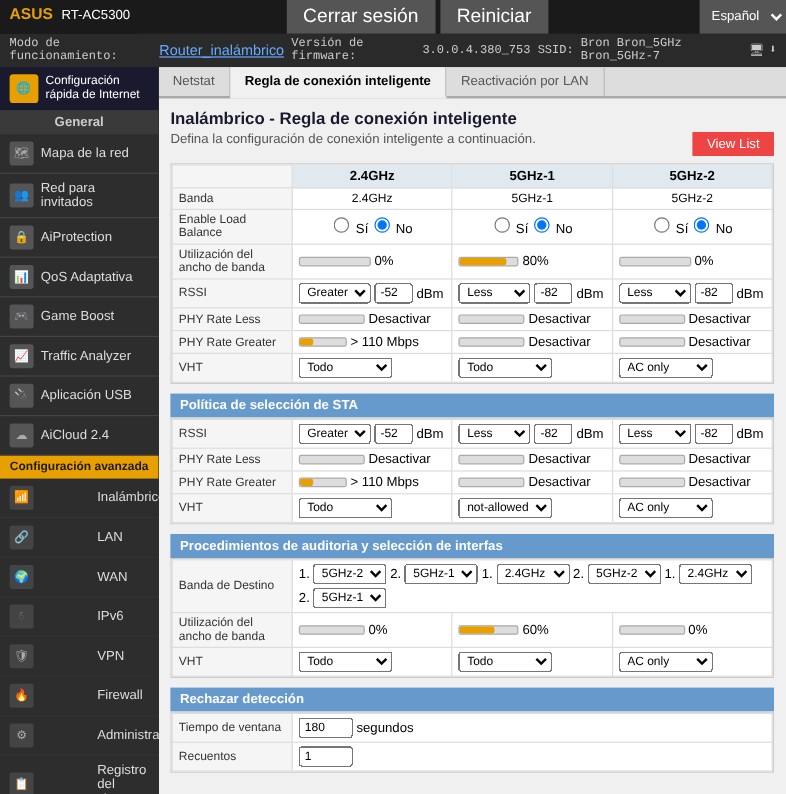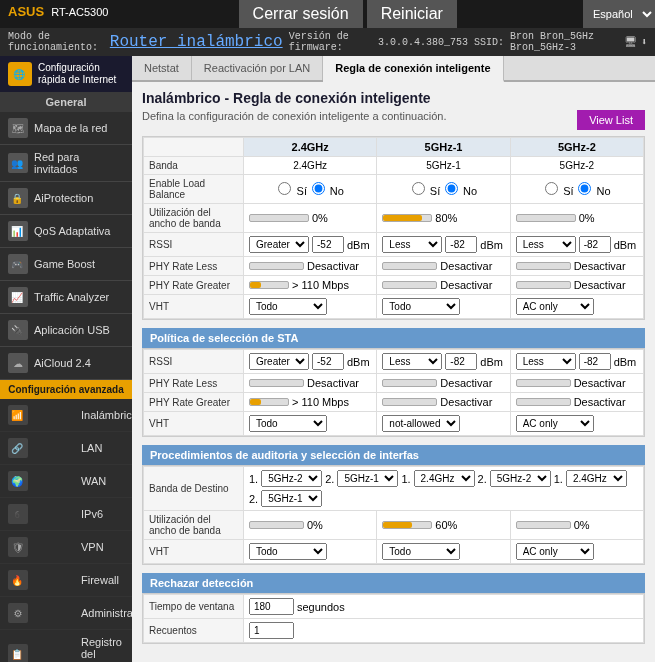--- a/index.html
+++ b/index.html
@@ -10,21 +10,21 @@
     .logo { background: #1a1a1a; padding: 4px 8px; }
     .logo-text { color: #e8a000; font-weight: bold; font-size: 13px; }
     .logo-model { color: white; font-size: 11px; margin-left: 4px; }
     .header-btn { background: #555; color: white; border: none; padding: 3px 14px; cursor: pointer; font-size: 16px; margin: 0 2px; }
     .lang-select { background: #555; color: white; border: none; padding: 2px 6px; margin-left: 4px; font-size: 11px; cursor: pointer; }
     .header-spacer { flex: 1; }
 
     
     .info-bar { background: #2a2a2a; padding: 3px 8px; display: flex; align-items: center; gap: 6px; }
     .info-bar span { color: #ccc; font-size: 10px; font-family: Liberation Mono, monospace; }
-    .info-bar a { color: #6af; font-size: 16px; text-decoration: underline; cursor: pointer; font-family: Liberation Mono, monospace; }
+    .info-bar a { color: #6af; font-size: 12px; text-decoration: underline; cursor: pointer; }
     .icons-bar { display: flex; align-items: center; gap: 4px; margin-left: auto; }
     .icon-btn { color: #aaa; font-size: 14px; cursor: pointer; }
 
     
     .main-layout { display: flex; height: calc(662px - 56px); }
 
     
     .sidebar { width: 132px; background: #2d2d2d; overflow-y: auto; flex-shrink: 0; }
     .sidebar-top { background: #1a1a2e; padding: 6px 8px; display: flex; align-items: center; gap: 6px; cursor: pointer; }
     .sidebar-top-icon { width: 24px; height: 24px; background: #e8a000; border-radius: 3px; display: flex; align-items: center; justify-content: center; color: white; font-size: 10px; flex-shrink: 0; }
@@ -40,21 +40,21 @@
 
     
     .content { flex: 1; background: #f0f0f0; overflow-y: auto; }
     .tabs { display: flex; background: #ddd; border-bottom: 2px solid #aaa; }
     .tab { padding: 6px 12px; cursor: pointer; color: #555; border-right: 1px solid #bbb; font-size: 11px; }
     .tab.active { background: #f0f0f0; color: #000; font-weight: bold; border-bottom: 2px solid #f0f0f0; margin-bottom: -2px; }
 
     .content-inner { padding: 8px 10px; }
     .page-title { font-size: 14px; color: #1a1a2e; font-weight: bold; margin-bottom: 4px; }
     .page-desc { font-size: 11px; color: #555; margin-bottom: 8px; }
-    .view-list-btn { float: right; background: #a21caf; color: white; border: none; padding: 4px 12px; cursor: pointer; font-size: 11px; margin-top: -30px; }
+    .view-list-btn { float: right; background: #ef4444; color: white; border: none; padding: 4px 12px; cursor: pointer; font-size: 11px; margin-top: -30px; }
 
     .section-header { background: #6699cc; color: white; padding: 4px 8px; font-size: 11px; font-weight: bold; margin-bottom: 0; }
     .table-container { background: white; border: 1px solid #ccc; margin-bottom: 8px; }
     table { width: 100%; border-collapse: collapse; }
     td, th { border: 1px solid #ddd; padding: 3px 5px; font-size: 10px; vertical-align: middle; }
     th { background: #e8e8e8; text-align: center; font-weight: bold; }
     .col-label { background: #f5f5f5; color: #333; font-size: 10px; width: 100px; }
     .col-24 { text-align: center; background: #e0e8f0; font-weight: bold; font-size: 11px; }
     .col-5g1 { text-align: center; background: #e0e8f0; font-weight: bold; font-size: 11px; }
     .col-5g2 { text-align: center; background: #e0e8f0; font-weight: bold; font-size: 11px; }
@@ -85,21 +85,21 @@
     <option>English</option>
   </select>
 </div>
 
 <div class="info-bar">
   <span>Modo de funcionamiento:</span>
   <a>Router_inalámbrico</a>
   <span>Versión de firmware:</span>
   <span>3.0.0.4.380_753</span>
   <span>SSID:</span>
-  <span>Bron  Bron_5GHz  Bron_5GHz-3</span>
+  <span>Bron  Bron_5GHz  Bron_5GHz-7</span>
   <div class="icons-bar">
     <span class="icon-btn">🖥</span>
     <span class="icon-btn">⬇</span>
   </div>
 </div>
 
 <div class="main-layout">
 
   <div class="sidebar">
     <div class="sidebar-top">
@@ -175,22 +175,22 @@
       <div class="sidebar-item2-icon">📋</div>
       <span class="sidebar-item2-label">Registro del sistema</span>
     </div>
 
   </div>
 
   <div class="content">
 
     <div class="tabs">
       <div class="tab">Netstat</div>
+      <div class="tab active">Regla de conexión inteligente</div>
       <div class="tab">Reactivación por LAN</div>
-      <div class="tab active">Regla de conexión inteligente</div>
     </div>
 
     <div class="content-inner">
       <div style="display:flex;justify-content:space-between;align-items:flex-end;margin-bottom:6px;">
         <div>
           <div class="page-title">Inalámbrico - Regla de conexión inteligente</div>
           <div class="page-desc">Defina la configuración de conexión inteligente a continuación.</div>
         </div>
         <button class="view-list-btn" style="margin-top:0;">View List</button>
       </div>

